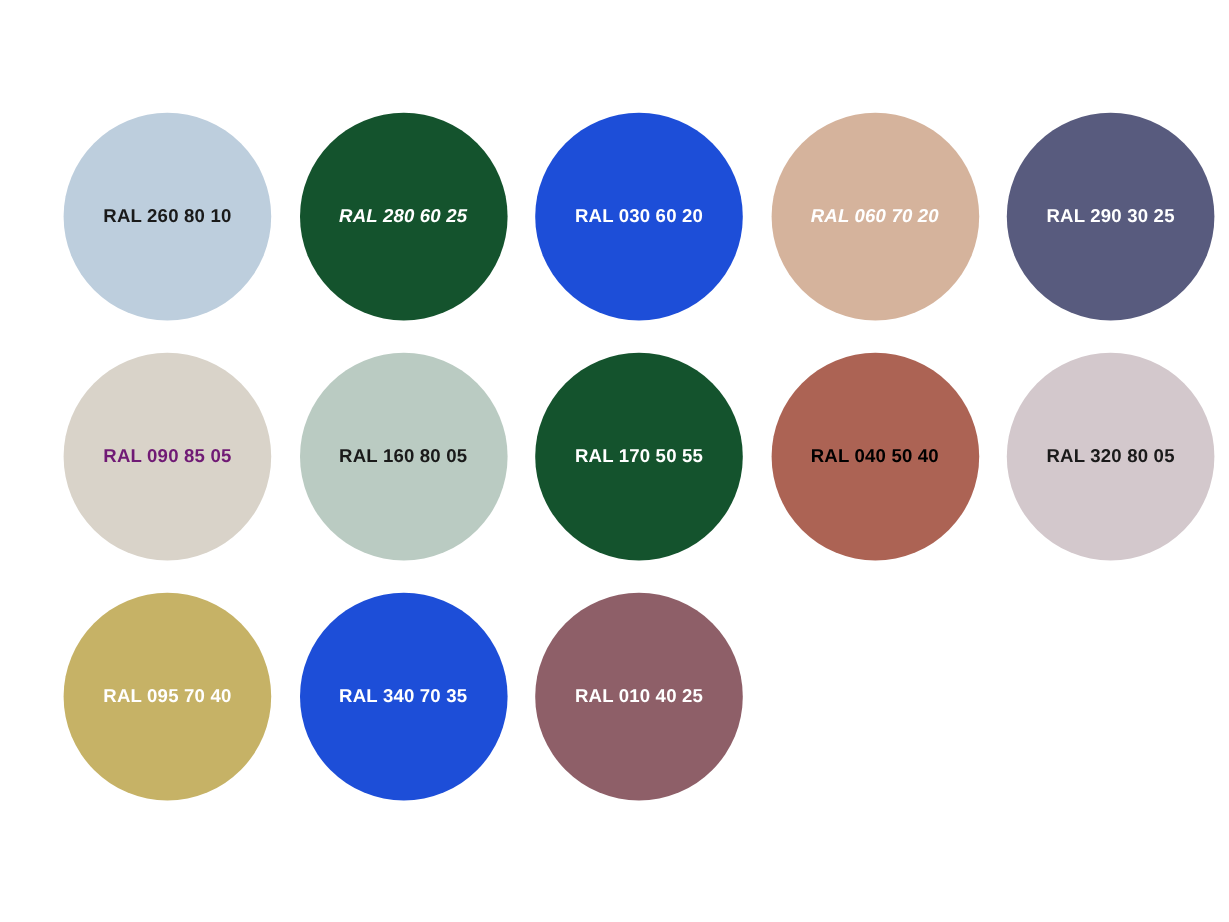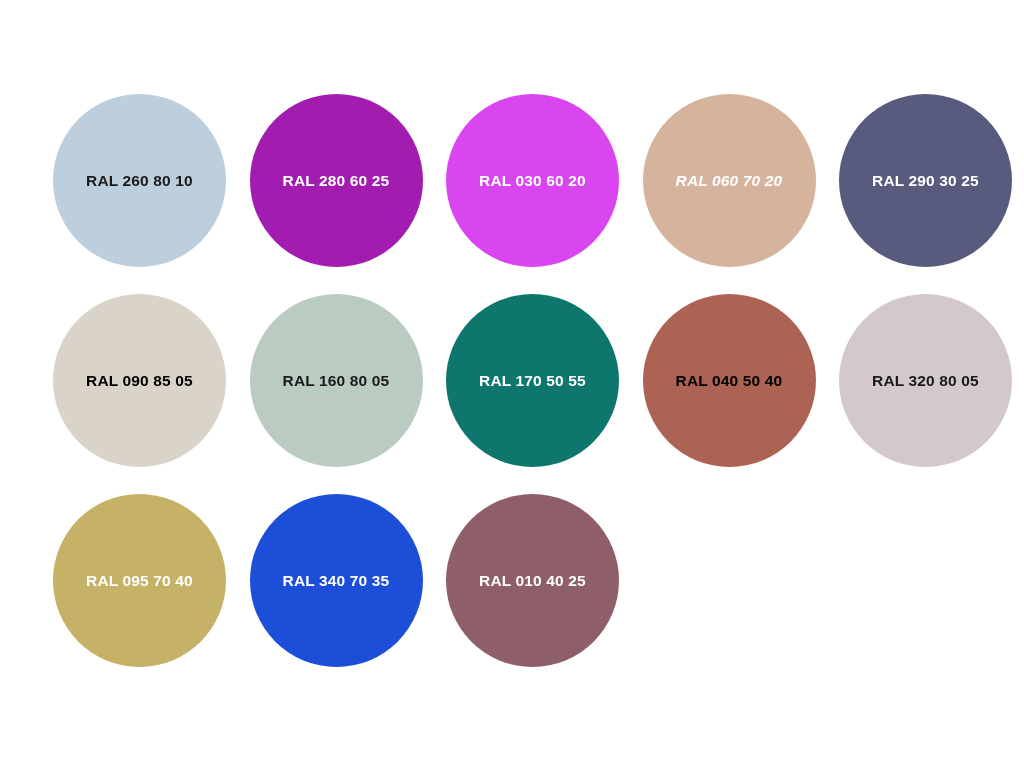--- a/index.html
+++ b/index.html
@@ -56,39 +56,39 @@
   }
 </style>
 </head>
 <body>
 
 <div id="palette-board">
   <div class="swatch-grid">
       <div class="swatch" style="background: rgb(189, 206, 221);">
         <span class="swatch-label" style="color: rgb(26, 26, 26);">RAL 260 80 10</span>
       </div>
-      <div class="swatch" style="background: #a21caf;">
+      <div class="swatch" style="background: #14532d; font-style: italic;">
         <span class="swatch-label" style="color: rgb(255, 255, 255);">RAL 280 60 25</span>
       </div>
-      <div class="swatch" style="background: #d946ef;">
+      <div class="swatch" style="background: #1d4ed8;">
         <span class="swatch-label" style="color: rgb(255, 255, 255);">RAL 030 60 20</span>
       </div>
       <div class="swatch" style="background: rgb(213, 179, 156);">
         <span class="swatch-label" style="color: rgb(255, 255, 255); font-style: italic;">RAL 060 70 20</span>
       </div>
       <div class="swatch" style="background: rgb(88, 91, 126);">
         <span class="swatch-label" style="color: rgb(255, 255, 255);">RAL 290 30 25</span>
       </div>
       <div class="swatch" style="background: rgb(217, 211, 201);">
-        <span class="swatch-label" style="color: #000000;">RAL 090 85 05</span>
+        <span class="swatch-label" style="color: #701a75;">RAL 090 85 05</span>
       </div>
       <div class="swatch" style="background: rgb(186, 203, 194);">
         <span class="swatch-label" style="color: rgb(26, 26, 26);">RAL 160 80 05</span>
       </div>
-      <div class="swatch" style="background: #0f766e;">
+      <div class="swatch" style="background: #14532d;">
         <span class="swatch-label" style="color: rgb(255, 255, 255);">RAL 170 50 55</span>
       </div>
       <div class="swatch" style="background: rgb(172, 99, 84);">
         <span class="swatch-label" style="color: #000000;">RAL 040 50 40</span>
       </div>
       <div class="swatch" style="background: rgb(211, 200, 204);">
         <span class="swatch-label" style="color: rgb(26, 26, 26);">RAL 320 80 05</span>
       </div>
       <div class="swatch" style="background: rgb(198, 178, 102);">
         <span class="swatch-label" style="color: rgb(255, 255, 255);">RAL 095 70 40</span>

